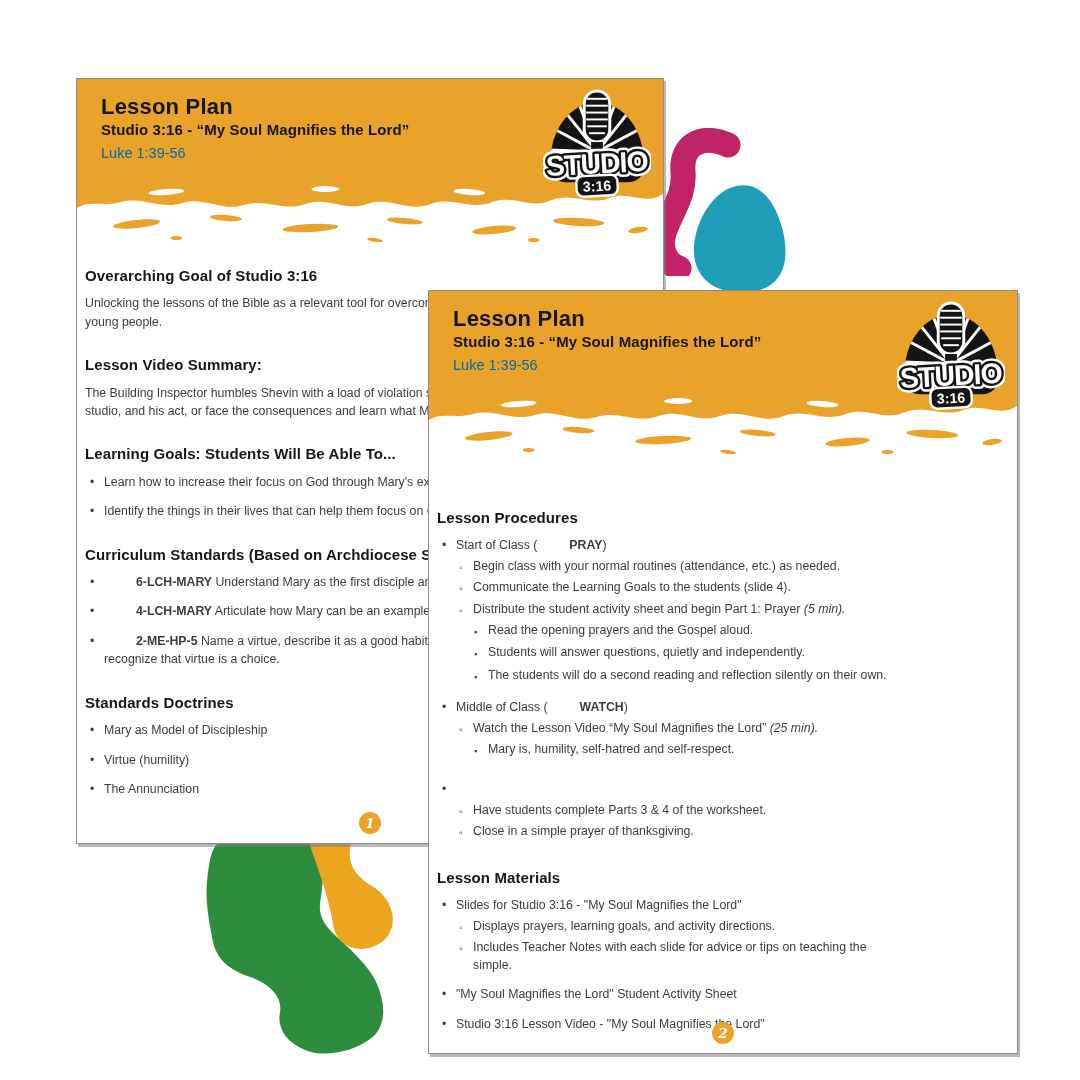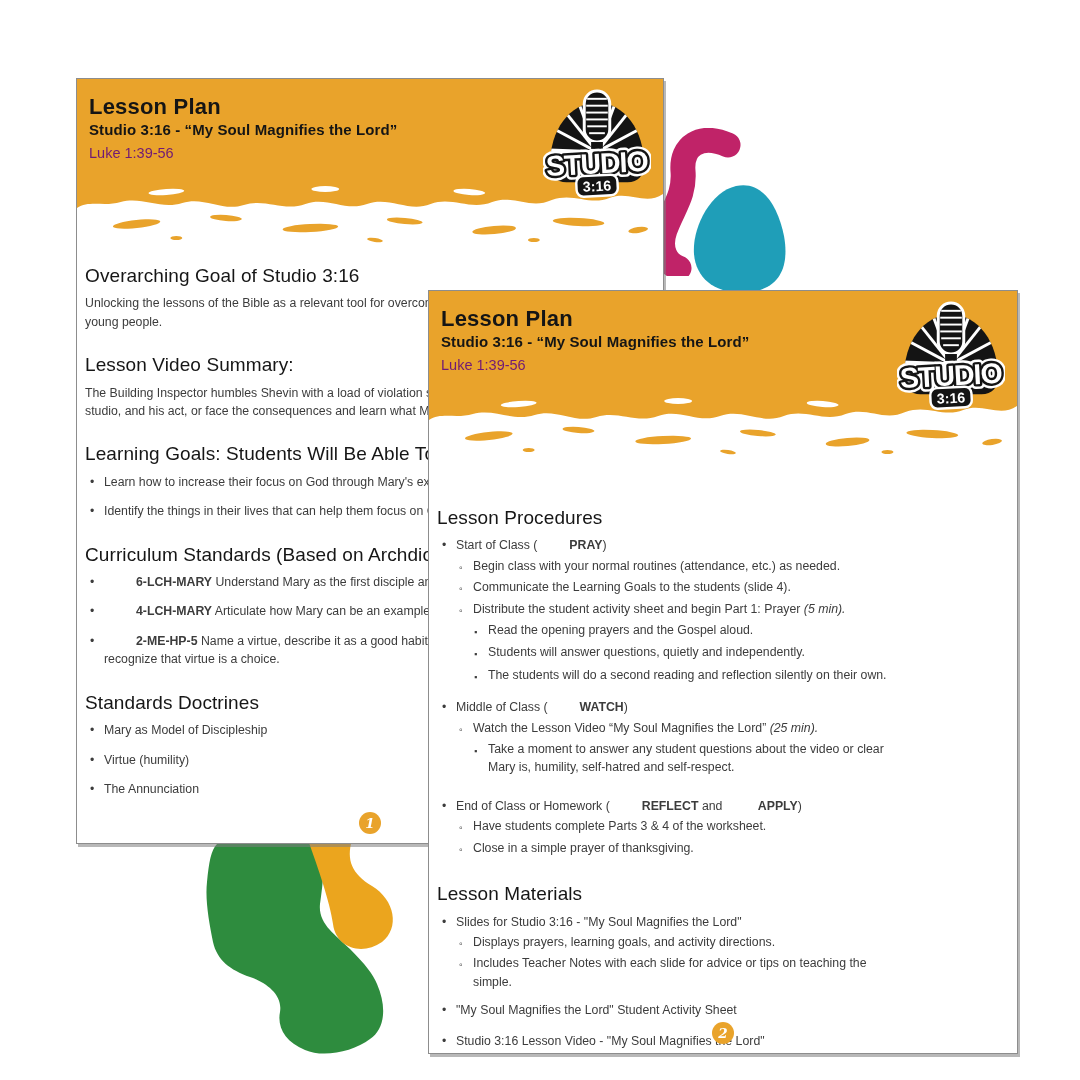--- a/index.html
+++ b/index.html
@@ -21,32 +21,32 @@
     border:1.6px solid var(--border);
     box-shadow:2px 3px 0 rgba(125,125,125,.55);
     overflow:hidden;box-sizing:border-box;
   }
   .p1{left:76px;top:78px;width:588px;height:766px;z-index:2;}
   .p2{left:428px;top:290px;width:590px;height:764px;z-index:3;}
   
   .hdr{position:relative;height:164px;}
   .hdr-fill{position:absolute;left:0;right:0;top:0;bottom:59px;background:var(--accent);}
   .brush{position:absolute;left:0;right:0;bottom:0;height:59px;width:100%;}
-  .hdr-text{position:relative;z-index:2;padding:15px 0 0 12px;}
+  .hdr-text{position:relative;z-index:2;padding:15px 0 0 24px;}
   .hdr-title{font-size:22px;font-weight:800;color:#151515;letter-spacing:.2px;}
   .hdr-sub{font-size:15px;font-weight:800;color:#151515;margin-top:1px;letter-spacing:.1px;}
-  .hdr-scripture{font-size:14.5px;font-weight:400;color:#701a75;margin-top:7px;}
+  .hdr-scripture{font-size:14.5px;font-weight:400;color:#0369a1;margin-top:7px;}
   .logo{position:absolute;top:8px;right:12px;width:108px;height:112px;z-index:3;}
   
   .pbody{padding:24px 8px 0 8px;color:var(--body);font-size:12.3px;line-height:18.4px;}
   .p2 .pbody{padding-top:27px;}
   .section{margin-top:25px;}
   .section:first-child{margin-top:0;}
   .p2 .section{margin-top:27px;}
-  .sec-h{font-size:19px;font-weight:400;color:var(--headtx);margin:0 0 9px 0;letter-spacing:.1px;}
+  .sec-h{font-size:15px;font-weight:700;color:var(--headtx);margin:0 0 9px 0;letter-spacing:.1px;}
   .tline{white-space:nowrap;}
   .para{margin:0;}
   .li{display:flex;margin:0 0 2px 0;}
   .li .mk{flex:none;width:14px;color:var(--body);}
   .li.lv1{margin-left:5px;}
   .li.lv2{margin-left:22px;}
   .li.lv3{margin-left:37px;}
   .li.lv2 .mk{font-size:10.5px;padding-top:1px;}
   .li.lv3 .mk{font-size:9px;padding-top:2px;}
   .b{font-weight:700;padding-left:32px;}
@@ -346,29 +346,25 @@
           </div>
           <div class="li lv2">
             <span class="mk">◦</span>
             <div class="tx">
               <div class="tline"><span>Watch the Lesson Video “My Soul Magnifies the Lord” </span><span class="i"> (25 min).</span></div>
             </div>
           </div>
           <div class="li lv3">
             <span class="mk">▪</span>
             <div class="tx">
-              <div class="tline"><span>Take a moment to answer any student questions about the video or clear</span></div>
               <div class="tline"><span>Mary is, humility, self-hatred and self-respect.</span></div>
             </div>
           </div>
           <div class="li lv1" style="margin-top: 20px;">
             <span class="mk">•</span>
-            <div class="tx">
-              <div class="tline"><span>End of Class or Homework (</span><span class="b">REFLECT</span><span> and </span><span class="b">APPLY</span><span>)</span></div>
-            </div>
           </div>
           <div class="li lv2">
             <span class="mk">◦</span>
             <div class="tx">
               <div class="tline"><span>Have students complete Parts 3 &amp; 4 of the worksheet.</span></div>
             </div>
           </div>
           <div class="li lv2">
             <span class="mk">◦</span>
             <div class="tx">

